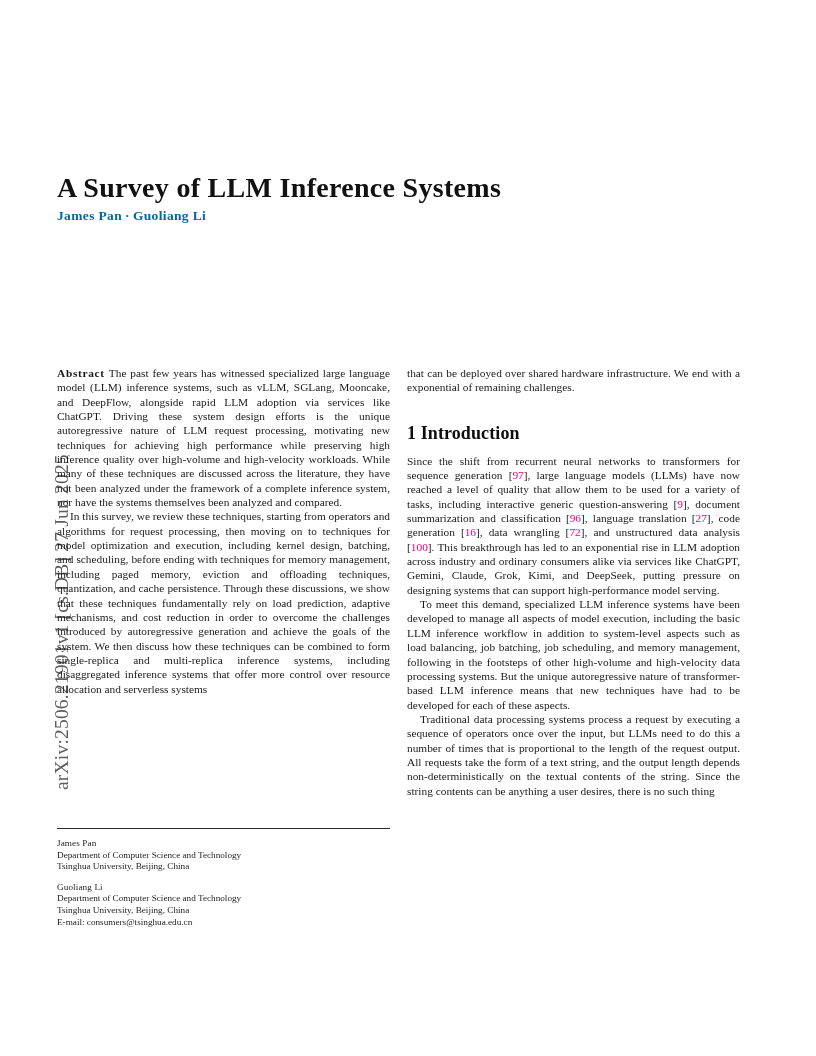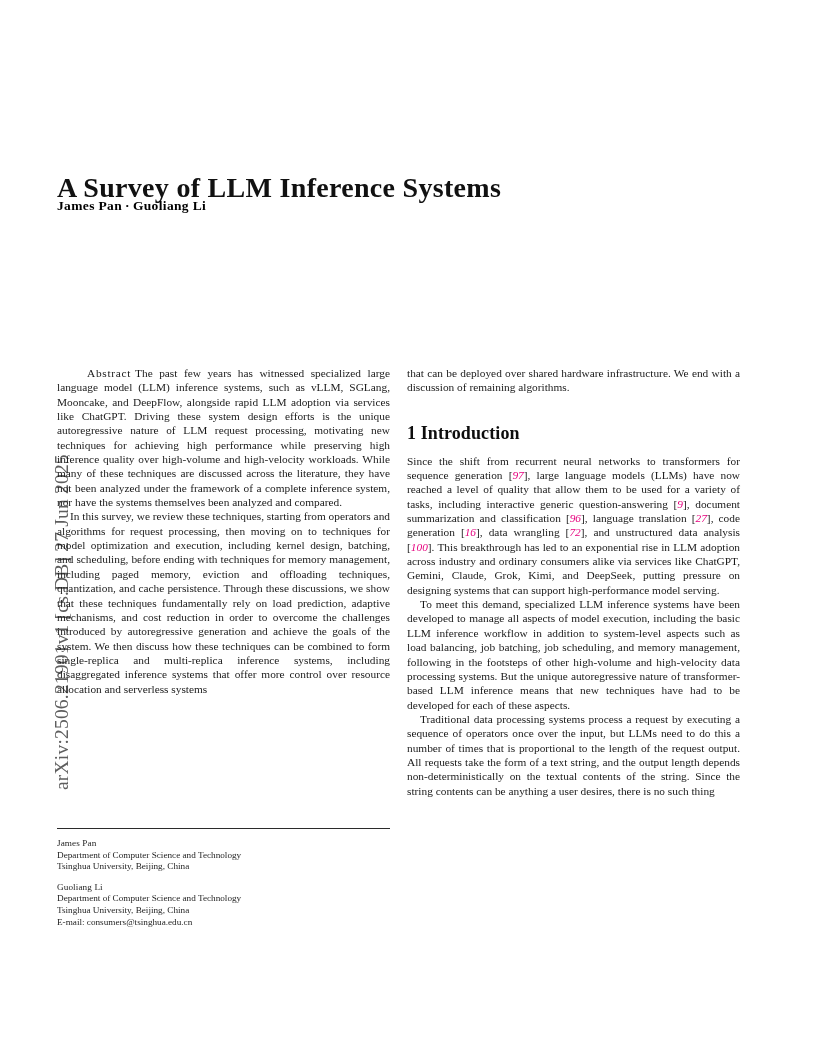--- a/index.html
+++ b/index.html
@@ -48,26 +48,26 @@
     width: 700px;
     font-size: 28px;
     font-weight: bold;
     letter-spacing: 0.3px;
     line-height: 1.2;
     color: #111111;
   }
   .authors {
     position: absolute;
     left: 57px;
-    top: 198px;
+    top: 208px;
     width: 700px;
     font-size: 13.5px;
     font-weight: bold;
     letter-spacing: 0.35px;
-    color: #000000;
+    color: #0369a1;
   }
   .authors .sep {
     font-weight: bold;
     padding: 0 3px;
   }
 
   
   .col {
     position: absolute;
     top: 366px;
@@ -84,38 +84,37 @@
 
   .col p {
     margin: 0;
     text-indent: 0;
   }
   .col p.indent {
     text-indent: 13px;
     font-family: Liberation Serif, serif;
   }
   .abstract-label {
-    font-weight: normal;
+    font-weight: bold;
     letter-spacing: 0.7px;
     margin-right: 4px;
-    margin-left: 30px;
   }
 
   .section-head {
     font-size: 18px;
     font-weight: bold;
     line-height: 16px;
     margin: 0;
     letter-spacing: 0.1px;
     color: #0d0d0d;
   }
   .gap-before-head { height: 30px; }
   .gap-after-head  { height: 13px; }
 
-  .cite { color: #e6007e; font-style: italic; }
+  .cite { color: #e6007e; }
 
   
   .footnote-rule {
     position: absolute;
     left: 57px;
     top: 828px;
     width: 333px;
     height: 0;
     border-top: 1px solid #2b2b2b;
   }
@@ -144,21 +143,21 @@
   <div class="authors">
     <span>James Pan</span><span class="sep">·</span><span>Guoliang Li</span>
   </div>
 
   <div class="col col-left">
     <p><span class="abstract-label">Abstract</span><span>The past few years has witnessed specialized large language model (LLM) inference systems, such as vLLM, SGLang, Mooncake, and DeepFlow, alongside rapid LLM adoption via services like ChatGPT. Driving these system design efforts is the unique autoregressive nature of LLM request processing, motivating new techniques for achieving high performance while preserving high inference quality over high-volume and high-velocity workloads. While many of these techniques are discussed across the literature, they have not been analyzed under the framework of a complete inference system, nor have the systems themselves been analyzed and compared.</span></p>
     <p class="indent">In this survey, we review these techniques, starting from operators and algorithms for request processing, then moving on to techniques for model optimization and execution, including kernel design, batching, and scheduling, before ending with techniques for memory management, including paged memory, eviction and offloading techniques, quantization, and cache persistence. Through these discussions, we show that these techniques fundamentally rely on load prediction, adaptive mechanisms, and cost reduction in order to overcome the challenges introduced by autoregressive generation and achieve the goals of the system. We then discuss how these techniques can be combined to form single-replica and multi-replica inference systems, including disaggregated inference systems that offer more control over resource allocation and serverless systems</p>
   </div>
 
   <div class="col col-right">
-    <p>that can be deployed over shared hardware infrastructure. We end with a discussion of remaining algorithms.</p>
+    <p>that can be deployed over shared hardware infrastructure. We end with a exponential of remaining challenges.</p>
 
     <div class="gap-before-head"></div>
     <h2 class="section-head">1 Introduction</h2>
     <div class="gap-after-head"></div>
 
     <p><span>Since the shift from recurrent neural networks to transformers for sequence generation [</span><span class="cite">97</span><span>], large language models (LLMs) have now reached a level of quality that allow them to be used for a variety of tasks, including interactive generic question-answering [</span><span class="cite">9</span><span>], document summarization and classification [</span><span class="cite">96</span><span>], language translation [</span><span class="cite">27</span><span>], code generation [</span><span class="cite">16</span><span>], data wrangling [</span><span class="cite">72</span><span>], and unstructured data analysis [</span><span class="cite">100</span><span>]. This breakthrough has led to an exponential rise in LLM adoption across industry and ordinary consumers alike via services like ChatGPT, Gemini, Claude, Grok, Kimi, and DeepSeek, putting pressure on designing systems that can support high-performance model serving.</span></p>
 
     <p class="indent">To meet this demand, specialized LLM inference systems have been developed to manage all aspects of model execution, including the basic LLM inference workflow in addition to system-level aspects such as load balancing, job batching, job scheduling, and memory management, following in the footsteps of other high-volume and high-velocity data processing systems. But the unique autoregressive nature of transformer-based LLM inference means that new techniques have had to be developed for each of these aspects.</p>
 
     <p class="indent">Traditional data processing systems process a request by executing a sequence of operators once over the input, but LLMs need to do this a number of times that is proportional to the length of the request output. All requests take the form of a text string, and the output length depends non-deterministically on the textual contents of the string. Since the string contents can be anything a user desires, there is no such thing</p>

